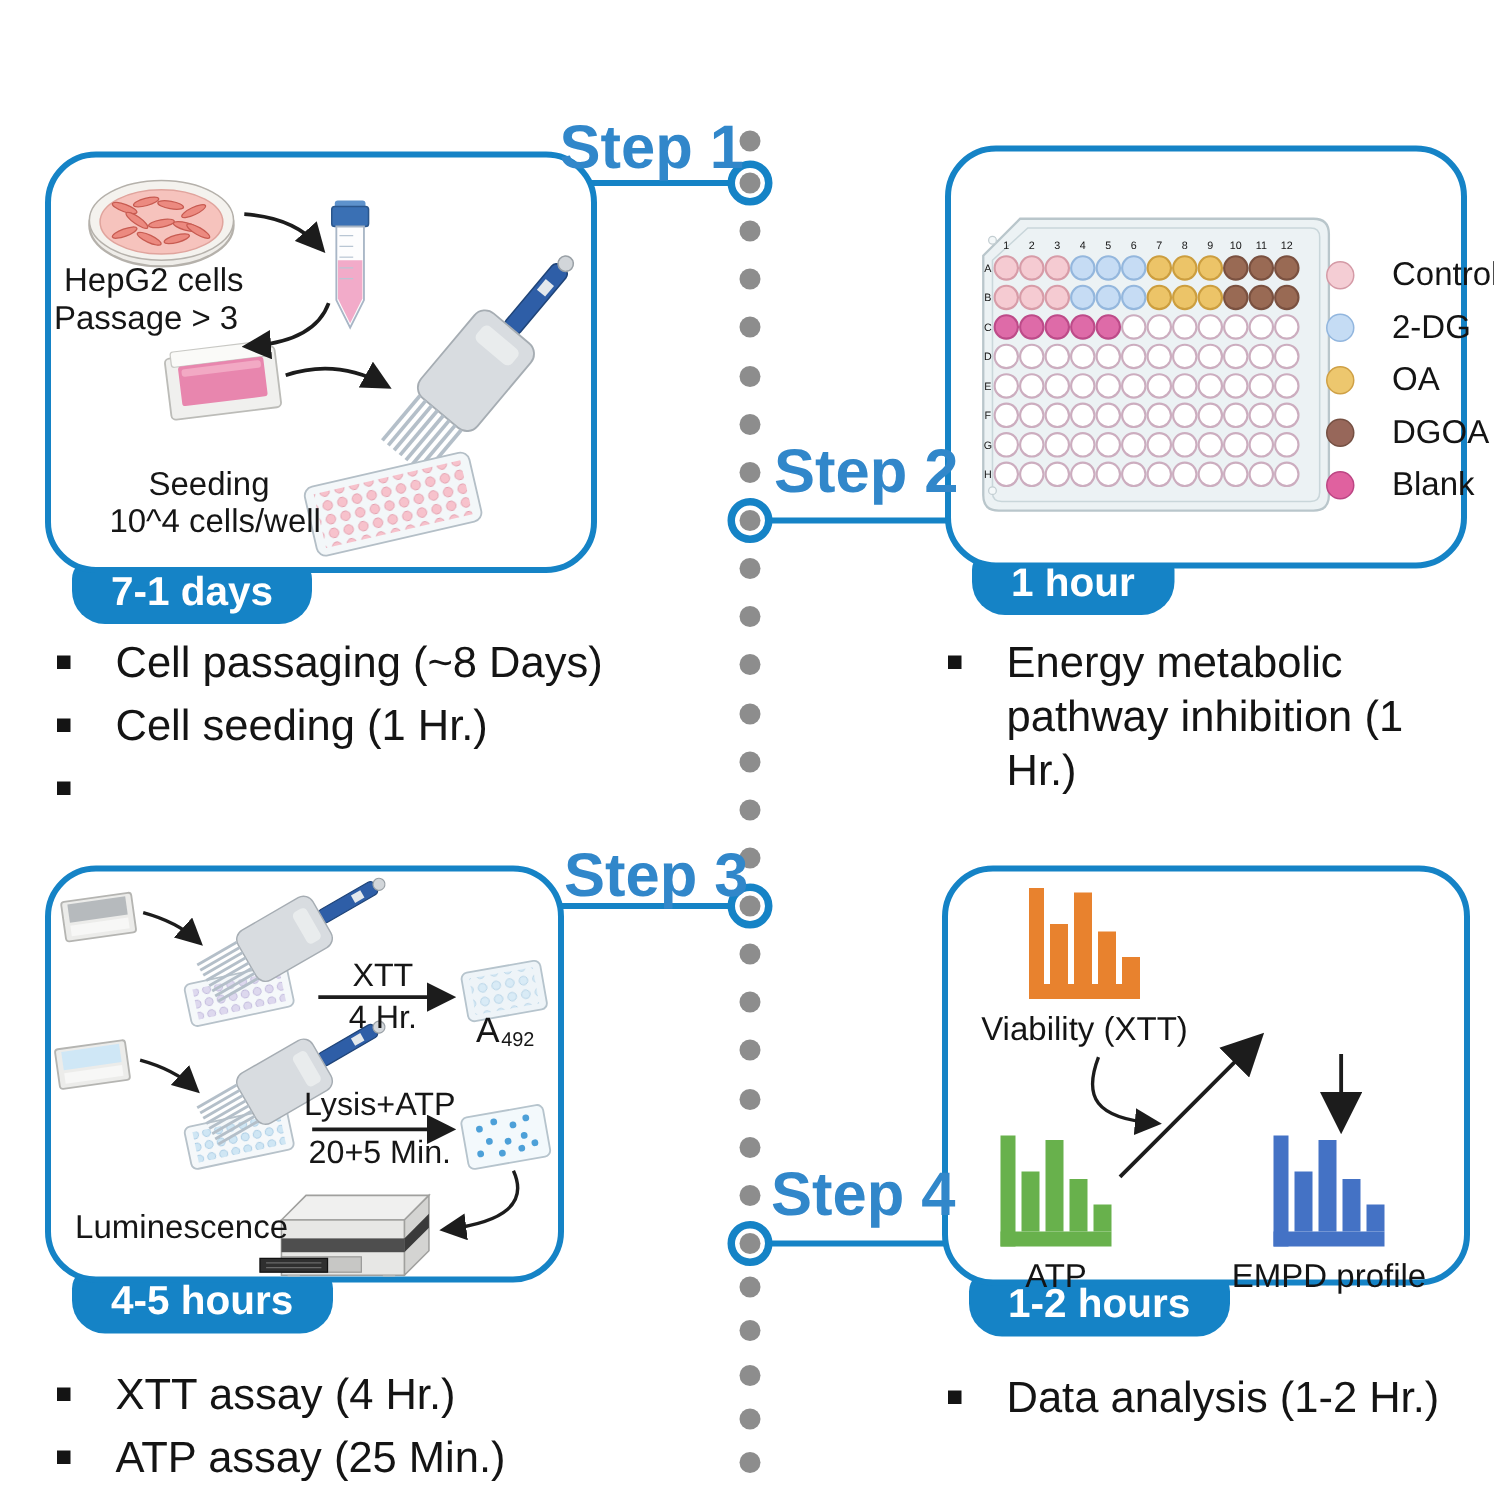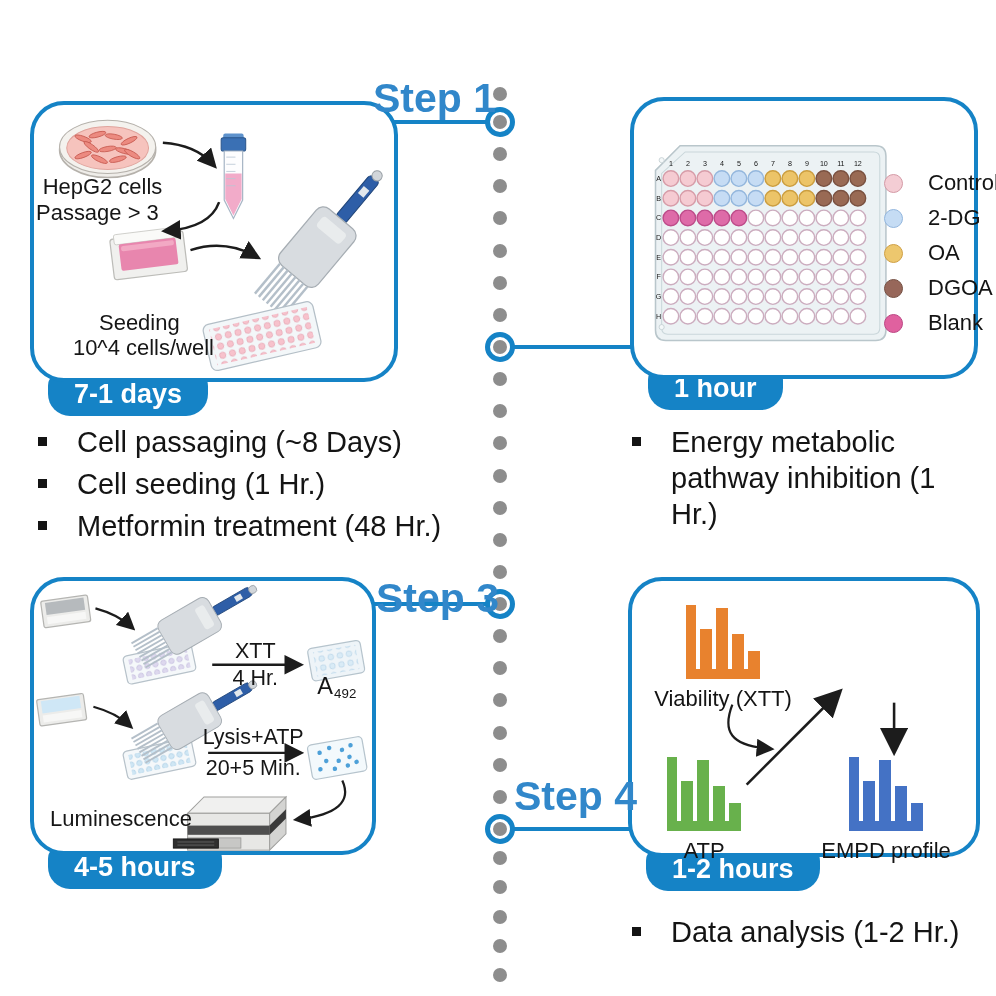--- a/index.html
+++ b/index.html
@@ -76,21 +76,22 @@
       <div class="tmark" style="top: 545px;"></div>
       <div class="tmark" style="top: 770px;"></div>
     </div>
 
   <div class="connector" style="left:386px;top:76px;width:101px;"></div>
   <div class="connector" style="left:513px;top:301px;width:119px;"></div>
   <div class="connector" style="left:364px;top:558px;width:123px;"></div>
   <div class="connector" style="left:513px;top:783px;width:117px;"></div>
 
   <div class="steplabel" style="left:373px;top:31px;">Step 1</div>
-  <div class="steplabel" style="left:376px;top:531px;">Step 3</div>
+  <div class="steplabel" style="left:516px;top:247px;">Step 2</div>
+  <div class="steplabel" style="left:376px;top:516px;">Step 3</div>
   <div class="steplabel" style="left:514px;top:729px;">Step 4</div>
 
   <div class="badge" style="left:48px;top:328px;">7-1 days</div>
   <div class="badge" style="left:648px;top:322px;">1 hour</div>
   <div class="badge" style="left:48px;top:801px;">4-5 hours</div>
   <div class="badge" style="left:646px;top:803px;">1-2 hours</div>
 
   <div class="stepbox" style="left:30px;top:57px;width:360px;height:273px;">
     <svg class="boxsvg" viewBox="0 0 352 265">
       <defs>
@@ -419,21 +420,21 @@
 
       <g fill="none" stroke="#1c1c1c" stroke-width="2.2">
         <path d="M60 26 Q82 32 95 44" marker-end="url(#ah)"></path>
         <path d="M58 122 Q80 128 93 140" marker-end="url(#ah)"></path>
         <path d="M301 194 Q315 225 258 232" marker-end="url(#ah)"></path>
       </g>
     </svg>
   </div>
 
   <div class="stepbox" style="left:628px;top:533px;width:344px;height:272px;">
-    <div class="chart-item" style="left:16px;top:24px;align-items:center;">
+    <div class="chart-item" style="left:16px;top:11px;align-items:center;">
       <div class="chart" style="border-color: rgb(232, 130, 46);">
           <div class="bar" style="height: 40px; background: rgb(232, 130, 46);"></div>
           <div class="bar" style="height: 61px; background: rgb(232, 130, 46);"></div>
           <div class="bar" style="height: 35px; background: rgb(232, 130, 46);"></div>
           <div class="bar" style="height: 18px; background: rgb(232, 130, 46);"></div>
         </div>
       <div class="chart-label">Viability (XTT)</div>
     </div>
     <div class="chart-item" style="left:179px;top:176px;">
       <div class="chart" style="border-color: rgb(68, 114, 197);">
@@ -466,29 +467,38 @@
       <li>
         <span class="bmark"></span>
         <span class="btext">Cell passaging (~8 Days)</span>
       </li>
       <li>
         <span class="bmark"></span>
         <span class="btext">Cell seeding (1 Hr.)</span>
       </li>
       <li>
         <span class="bmark"></span>
-        <span class="btext">Metformin treatment (48 Hr.)</span>
       </li>
     </ul>
   <ul class="blist" id="blist2" style="left:630px;top:380px;">
       <li>
         <span class="bmark"></span>
         <span class="btext">Energy metabolic pathway inhibition (1 Hr.)</span>
       </li>
     </ul>
+  <ul class="blist" id="blist3" style="left:36px;top:868px;">
+      <li>
+        <span class="bmark"></span>
+        <span class="btext">XTT assay (4 Hr.)</span>
+      </li>
+      <li>
+        <span class="bmark"></span>
+        <span class="btext">ATP assay (25 Min.)</span>
+      </li>
+    </ul>
   <ul class="blist" id="blist4" style="left:630px;top:870px;">
       <li>
         <span class="bmark"></span>
         <span class="btext">Data analysis (1-2 Hr.)</span>
       </li>
     </ul>
 
 </div>
 
 </body></html>

